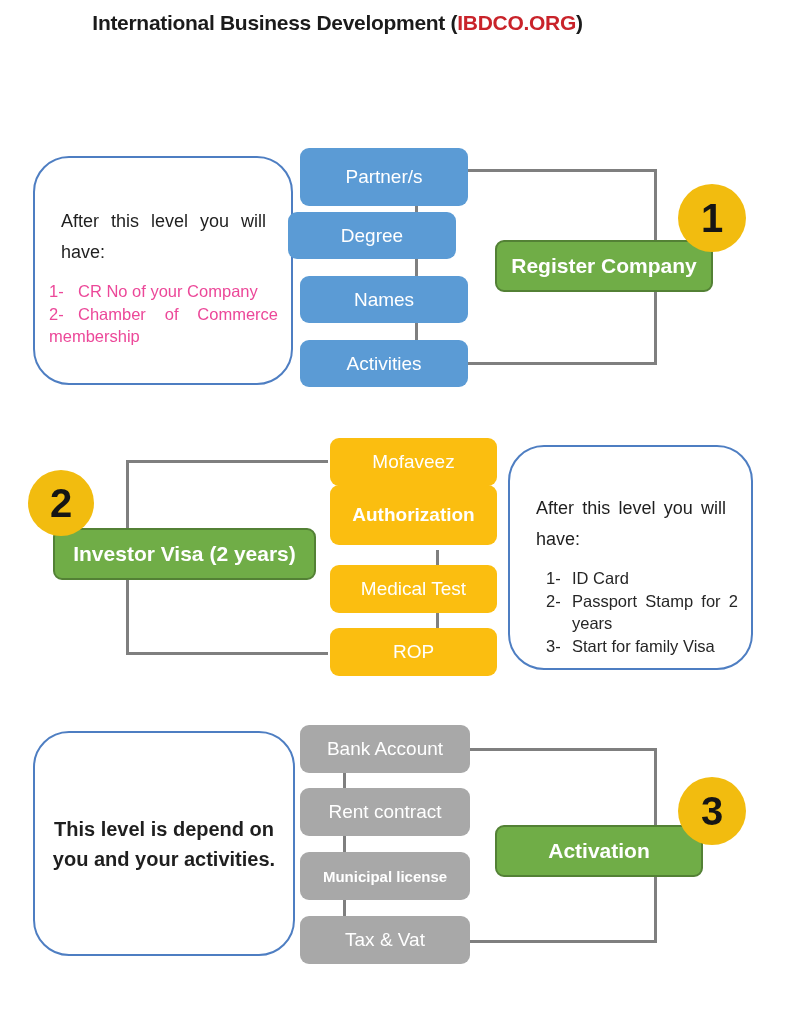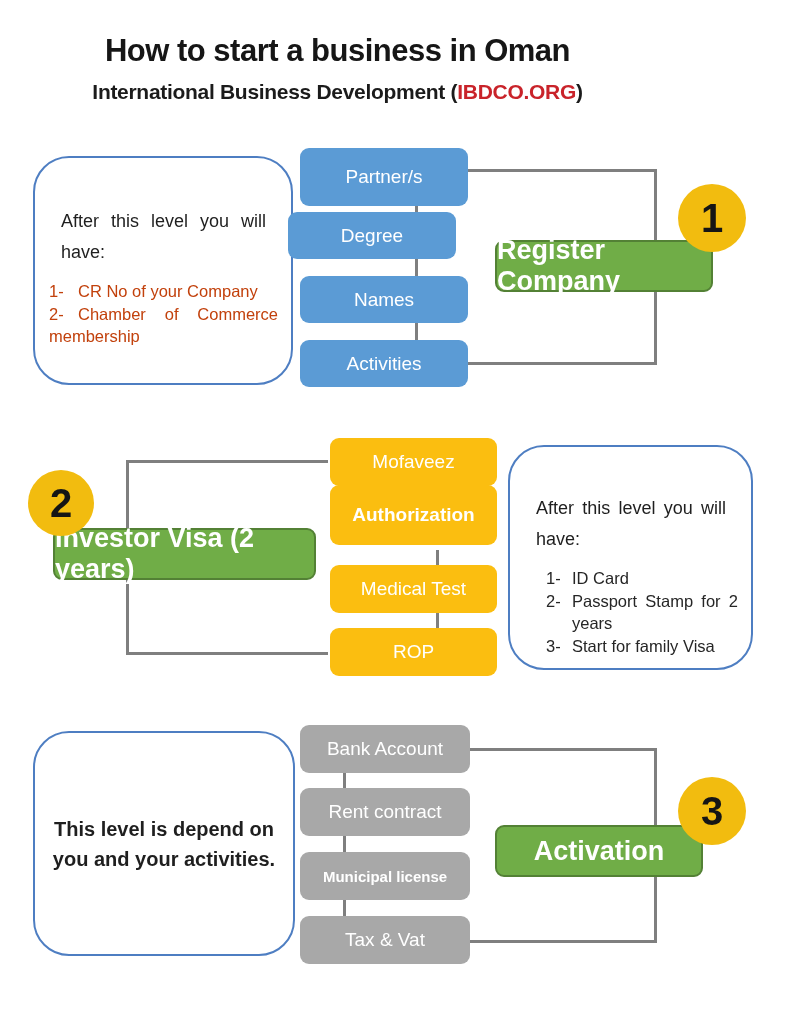--- a/index.html
+++ b/index.html
@@ -12,21 +12,21 @@
   .subtitle{margin:11px 0 0 0;font-size:21px;font-weight:bold;letter-spacing:-0.3px;color:#1b1b1b;}
   .subtitle .brand{color:var(--brand_red,#c9232a);}
 
   
   .note{position:absolute;box-sizing:border-box;border:2px solid var(--note_border_blue,#4e7ec2);
         border-radius:36px;background:#fff;}
   .note-heading{font-size:18px;font-weight:normal;line-height:31px;text-align:justify;
         text-align-last:left;color:#1f1f1f;margin:12px;}
   .note-list{margin-top:6px;}
   .note-p{font-size:16.5px;line-height:22.5px;text-align:justify;text-align-last:left;
-        color:#c2410c;margin:0;}
+        color:#ec4899;margin:0;}
   .note-p .m1{display:inline-block;width:29px;}
   .note2-item{display:flex;margin-left:22px;font-size:16.5px;line-height:22.5px;color:#262626;}
   .note2-item .m2{width:26px;flex:none;}
   .note2-item .t2{flex:1;text-align:justify;text-align-last:left;}
   .note-center{display:flex;align-items:center;justify-content:center;}
   .note-center-text{font-size:20px;font-weight:bold;line-height:30px;text-align:center;
         width:232px;color:#1f1f1f;}
 
   
   .step{position:absolute;box-sizing:border-box;border-radius:9px;display:flex;
@@ -43,34 +43,33 @@
                  border-right:3px solid var(--connector_gray,#7f7f7f);
                  border-bottom:3px solid var(--connector_gray,#7f7f7f);}
   .bracket.left{border-top:3px solid var(--connector_gray,#7f7f7f);
                 border-left:3px solid var(--connector_gray,#7f7f7f);
                 border-bottom:3px solid var(--connector_gray,#7f7f7f);}
 
   
   .action{position:absolute;box-sizing:border-box;border-radius:9px;z-index:3;
         background:var(--action_green,#70ad47);border:2px solid var(--action_green_border,#538135);
         display:flex;align-items:center;justify-content:center;
-        color:#ffffff;font-size:27px;font-weight:bold;}
+        color:#ffffff;font-size:21px;font-weight:bold;}
 
   
   .badge{position:absolute;border-radius:50%;z-index:4;background:var(--badge_yellow,#f2bc0f);
         display:flex;align-items:center;justify-content:center;
         color:#151515;font-size:40px;font-weight:bold;}
 </style>
 </head>
 <body>
 
 <div class="canvas">
 
   <div class="hdr">
-    <h1 class="title">How to start a business in Oman</h1>
     <h2 class="subtitle"><span>International Business Development (</span><span class="brand">IBDCO.ORG</span><span>)</span></h2>
   </div>
 
   <div>
     <div class="note" style="left:33px;top:156px;width:260px;height:229px;padding:36px 13px 0 14px;">
       <p class="note-heading">After this level you will have:</p>
       <div class="note-list">
         <p class="note-p"><span class="m1">1-</span><span>CR No of your Company</span></p>
         <p class="note-p"><span class="m1">2-</span><span>Chamber of Commerce membership</span></p>
       </div>

